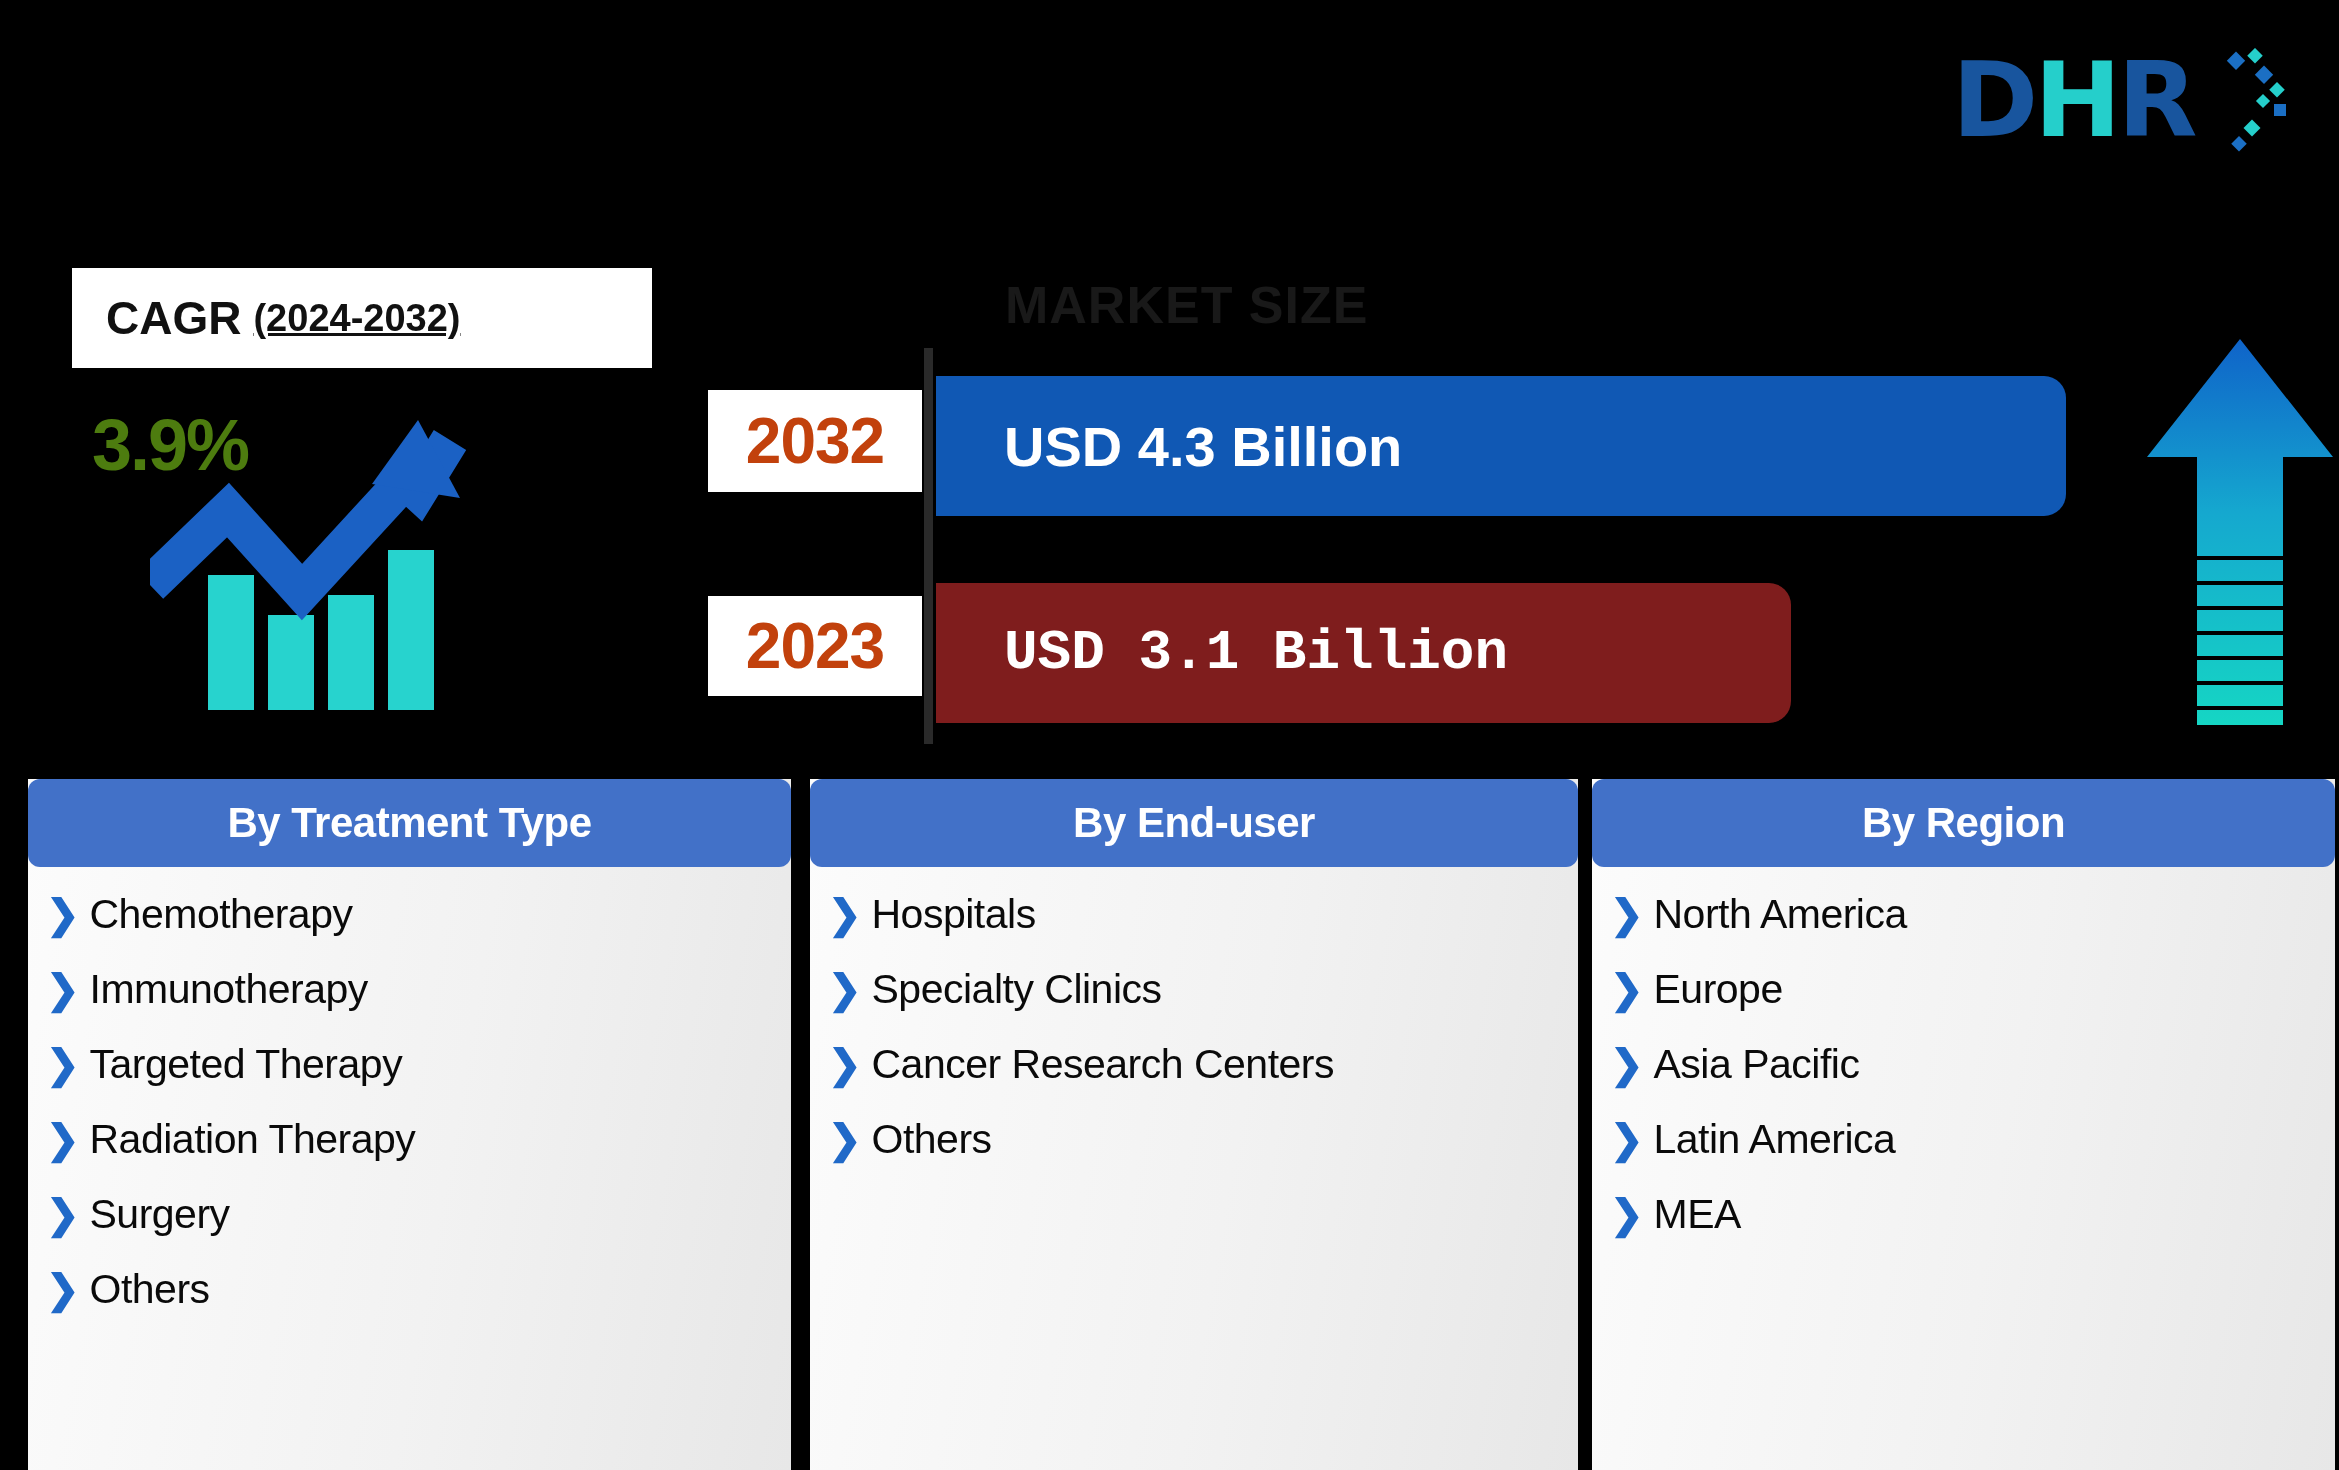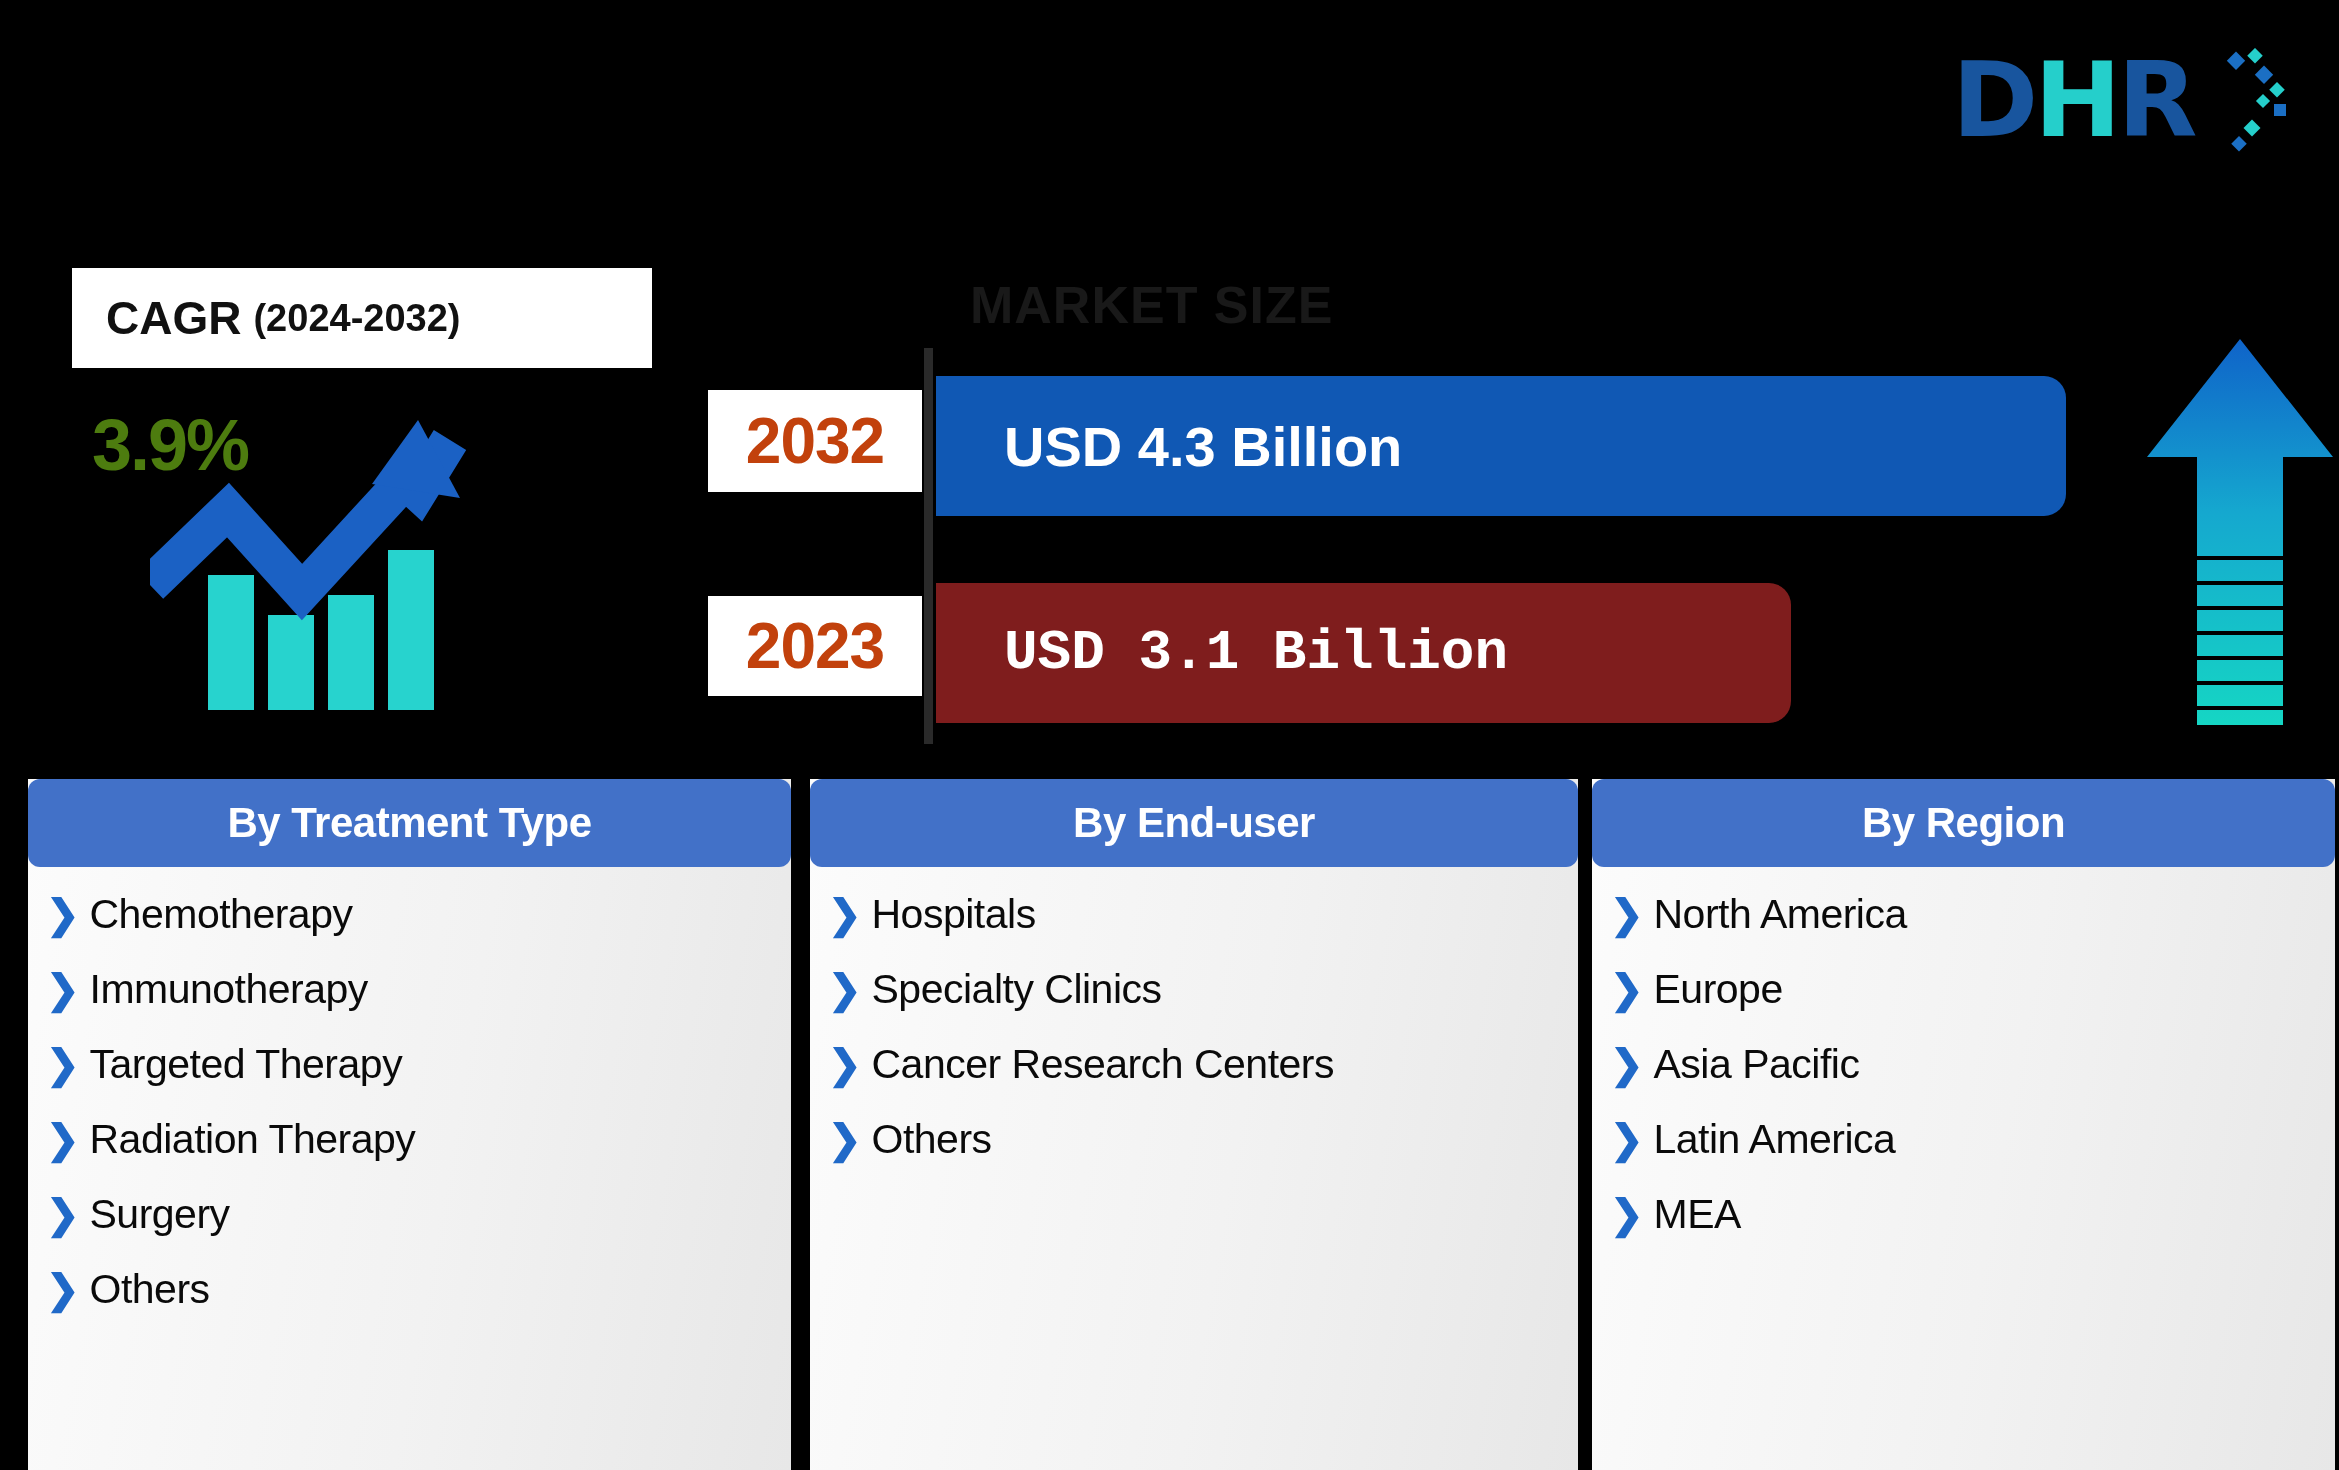--- a/index.html
+++ b/index.html
@@ -90,39 +90,40 @@
     font-weight: bold;
     color: #111111;
     white-space: nowrap;
   }
   .cagr-years {
     font-size: 38px;
     font-weight: bold;
     color: #111111;
     margin-left: 12px;
     white-space: nowrap;
+    text-decoration: underline;
   }
   .cagr-value {
     position: absolute;
     left: 92px; top: 404px;
     font-size: 72px;
     font-weight: bold;
     color: #4d7c0f;
     letter-spacing: -2px;
   }
   .cagr-icon {
     position: absolute;
     left: 150px; top: 420px;
     width: 420px; height: 290px;
   }
 
   
   .market-size-label {
     position: absolute;
-    left: 970px; top: 275px;
+    left: 1005px; top: 275px;
     font-size: 52px;
     font-weight: bold;
     color: #191919;
     letter-spacing: 1px;
     white-space: nowrap;
   }
   .axis-line {
     position: absolute;
     left: 924px; top: 348px;
     width: 9px; height: 396px;

